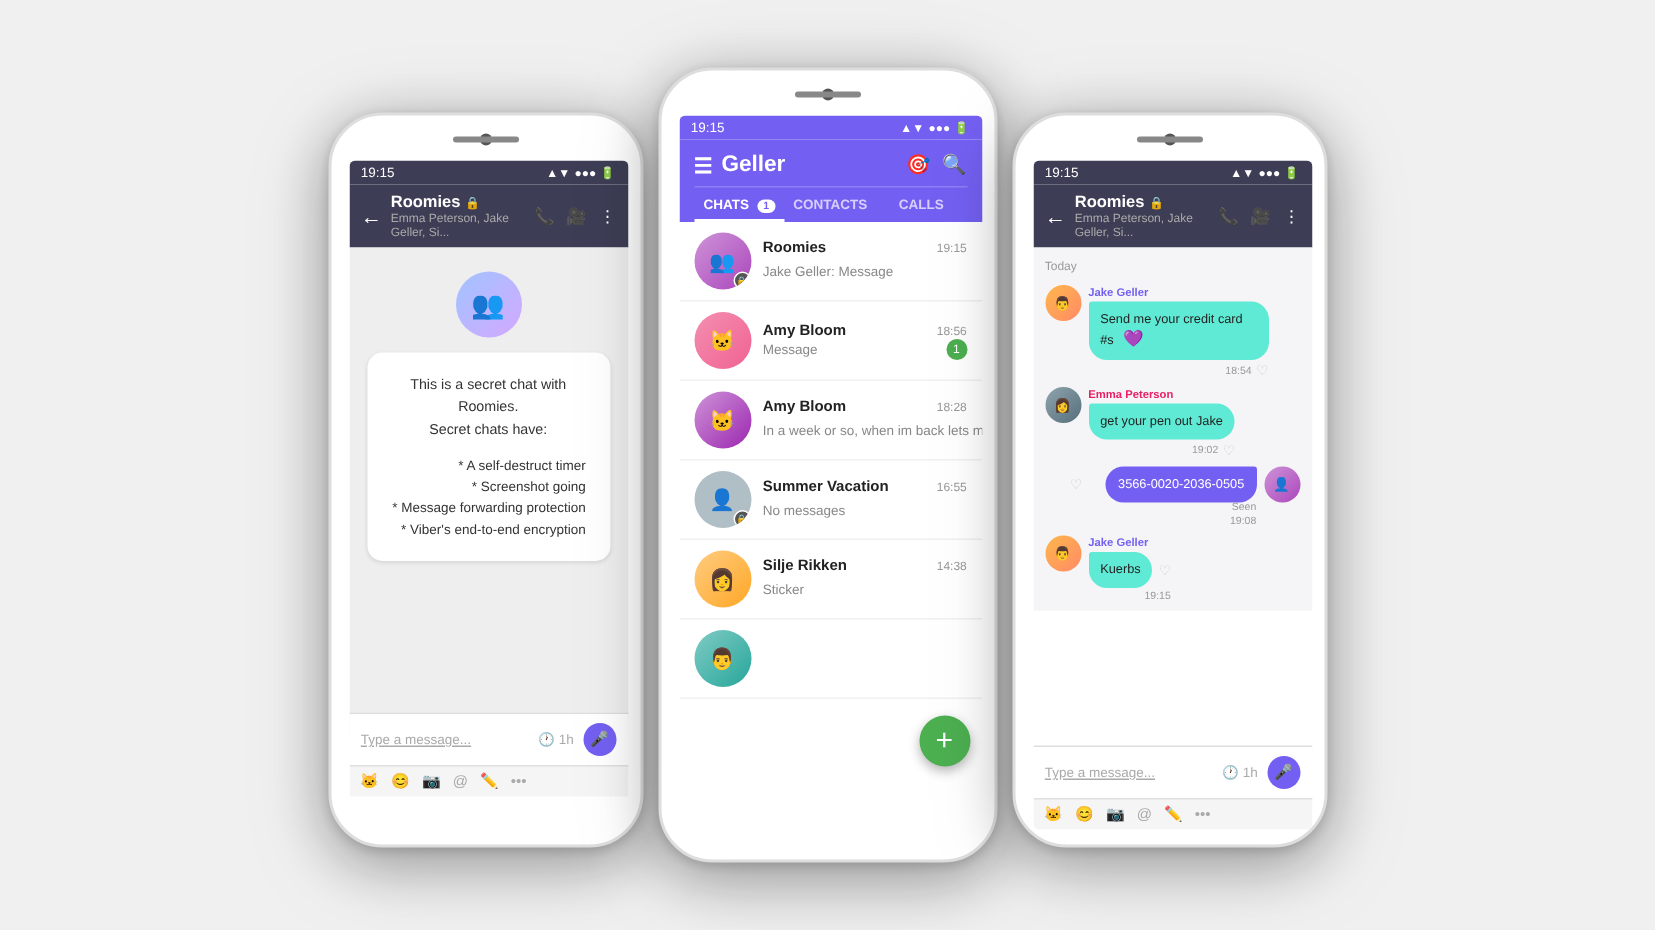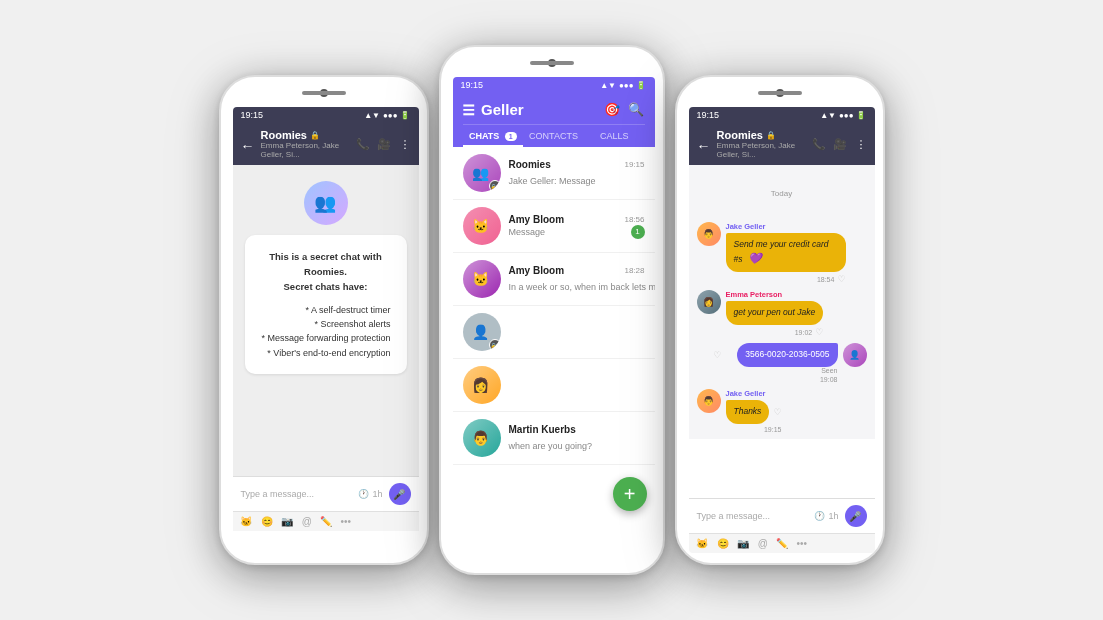--- a/index.html
+++ b/index.html
@@ -113,21 +113,21 @@
     .secret-chat-bubble {
       background: #fff;
       border-radius: 10px;
       padding: 14px 16px;
       text-align: center;
       font-size: 9px;
       color: #333;
       line-height: 1.6;
       box-shadow: 0 1px 3px rgba(0,0,0,0.1);
     }
-    .secret-chat-bubble .bubble-title { font-weight: bold; margin-bottom: 8px; font-size: 9.5px; }
+    .secret-chat-bubble .bubble-title { font-weight: normal; margin-bottom: 8px; font-size: 9.5px; }
     .secret-chat-bubble .bubble-list { text-align: right; }
 
     .avatar-group-secret {
       width: 44px;
       height: 44px;
       border-radius: 50%;
       background: linear-gradient(135deg, #a0c4ff, #d4a8ff);
       margin-bottom: 10px;
       display: flex;
       align-items: center;
@@ -140,20 +140,21 @@
       border-top: 1px solid #ddd;
       padding: 6px 8px;
       display: flex;
       align-items: center;
       gap: 6px;
     }
     .chat-input-placeholder {
       flex: 1;
       font-size: 9px;
       color: #aaa;
+      text-decoration: underline;
     }
     .chat-input-icon { font-size: 9px; color: #aaa; }
     .mic-button {
       width: 22px;
       height: 22px;
       background: #7360f2;
       border-radius: 50%;
       display: flex;
       align-items: center;
       justify-content: center;
@@ -196,20 +197,21 @@
       border-top: 1px solid rgba(255,255,255,0.2);
     }
     .viber-tab {
       flex: 1;
       text-align: center;
       padding: 6px 0;
       font-size: 9px;
       color: rgba(255,255,255,0.7);
       cursor: pointer;
       position: relative;
+      font-weight: bold;
     }
     .viber-tab.active {
       color: #fff;
       font-weight: bold;
     }
     .viber-tab.active::after {
       content: '';
       display: block;
       position: absolute;
       bottom: 0;
@@ -313,24 +315,24 @@
       background: #f5f5f7;
       flex: 1;
       padding: 6px 8px;
       display: flex;
       flex-direction: column;
       gap: 6px;
       overflow: hidden;
     }
 
     .day-divider {
-      text-align: center;
+      text-align: left;
       font-size: 8px;
       color: #999;
-      margin: 18px 0;
+      margin: 2px 0;
     }
 
     .msg-row {
       display: flex;
       align-items: flex-start;
       gap: 5px;
     }
     .msg-row.right { flex-direction: row-reverse; }
 
     .msg-avatar {
@@ -347,24 +349,23 @@
 
     .msg-bubble {
       max-width: 120px;
       border-radius: 12px;
       padding: 6px 8px;
       font-size: 8.5px;
       line-height: 1.4;
       position: relative;
     }
     .msg-bubble.received {
-      background: #eab308;
+      background: #5eead4;
       color: #222;
       border-top-left-radius: 2px;
-      font-style: italic;
     }
     .msg-bubble.sent {
       background: #7360f2;
       color: #fff;
       border-top-right-radius: 2px;
     }
 
     .msg-meta {
       display: flex;
       align-items: center;
@@ -435,21 +436,21 @@
         </div>
 
         <div class="secret-chat-body" style="height:calc(100% - 120px);">
           <div class="avatar-group-secret">👥</div>
           <div class="secret-chat-bubble">
             <div class="bubble-title">
               This is a secret chat with Roomies.<br>Secret chats have:
             </div>
             <div class="bubble-list">
               <div>* A self-destruct timer</div>
-              <div>* Screenshot alerts</div>
+              <div>* Screenshot going</div>
               <div>* Message forwarding protection</div>
               <div>* Viber's end-to-end encryption</div>
             </div>
           </div>
         </div>
 
         <div style="position:absolute; bottom:22px; left:0; right:0;">
           <div class="chat-input-bar">
             <span class="chat-input-placeholder">Type a message...</span>
             <span class="chat-input-icon">🕐 1h</span>
@@ -545,35 +546,42 @@
               </div>
               <span class="chat-preview">In a week or so, when im back lets meet :)</span>
             </div>
           </div>
 
           <div class="chat-item">
             <div class="chat-avatar av-summer" style="position:relative;">
               👤
               <div class="avatar-lock">🔒</div>
             </div>
+            <div class="chat-info">
+              <div class="chat-name-row">
+                <span class="chat-name">Summer Vacation</span>
+                <span class="chat-time">16:55</span>
+              </div>
+              <span class="chat-preview">No messages</span>
+            </div>
           </div>
 
           <div class="chat-item">
             <div class="chat-avatar av-silje">👩</div>
+            <div class="chat-info">
+              <div class="chat-name-row">
+                <span class="chat-name">Silje Rikken</span>
+                <span class="chat-time">14:38</span>
+              </div>
+              <span class="chat-preview">Sticker</span>
+            </div>
           </div>
 
           <div class="chat-item">
             <div class="chat-avatar av-martin">👨</div>
-            <div class="chat-info">
-              <div class="chat-name-row">
-                <span class="chat-name">Martin Kuerbs</span>
-                <span class="chat-time"></span>
-              </div>
-              <span class="chat-preview">when are you going?</span>
-            </div>
           </div>
 
         </div>
 
         <div class="fab-button">+</div>
 
       </div>
     </div>
   </div>
 
@@ -657,21 +665,21 @@
               </div>
             </div>
           </div>
 
           <div class="msg-row">
             <div class="msg-avatar av-jake">👨</div>
             <div>
               <div class="msg-sender-name msg-sender-jake">Jake Geller</div>
               <div style="display:flex; align-items:center; gap:4px;">
                 <div class="msg-bubble received">
-                  Thanks
+                  Kuerbs
                 </div>
                 <span class="heart-icon">♡</span>
               </div>
               <div class="msg-meta">
                 <span class="msg-time">19:15</span>
               </div>
             </div>
           </div>
 
         </div>

